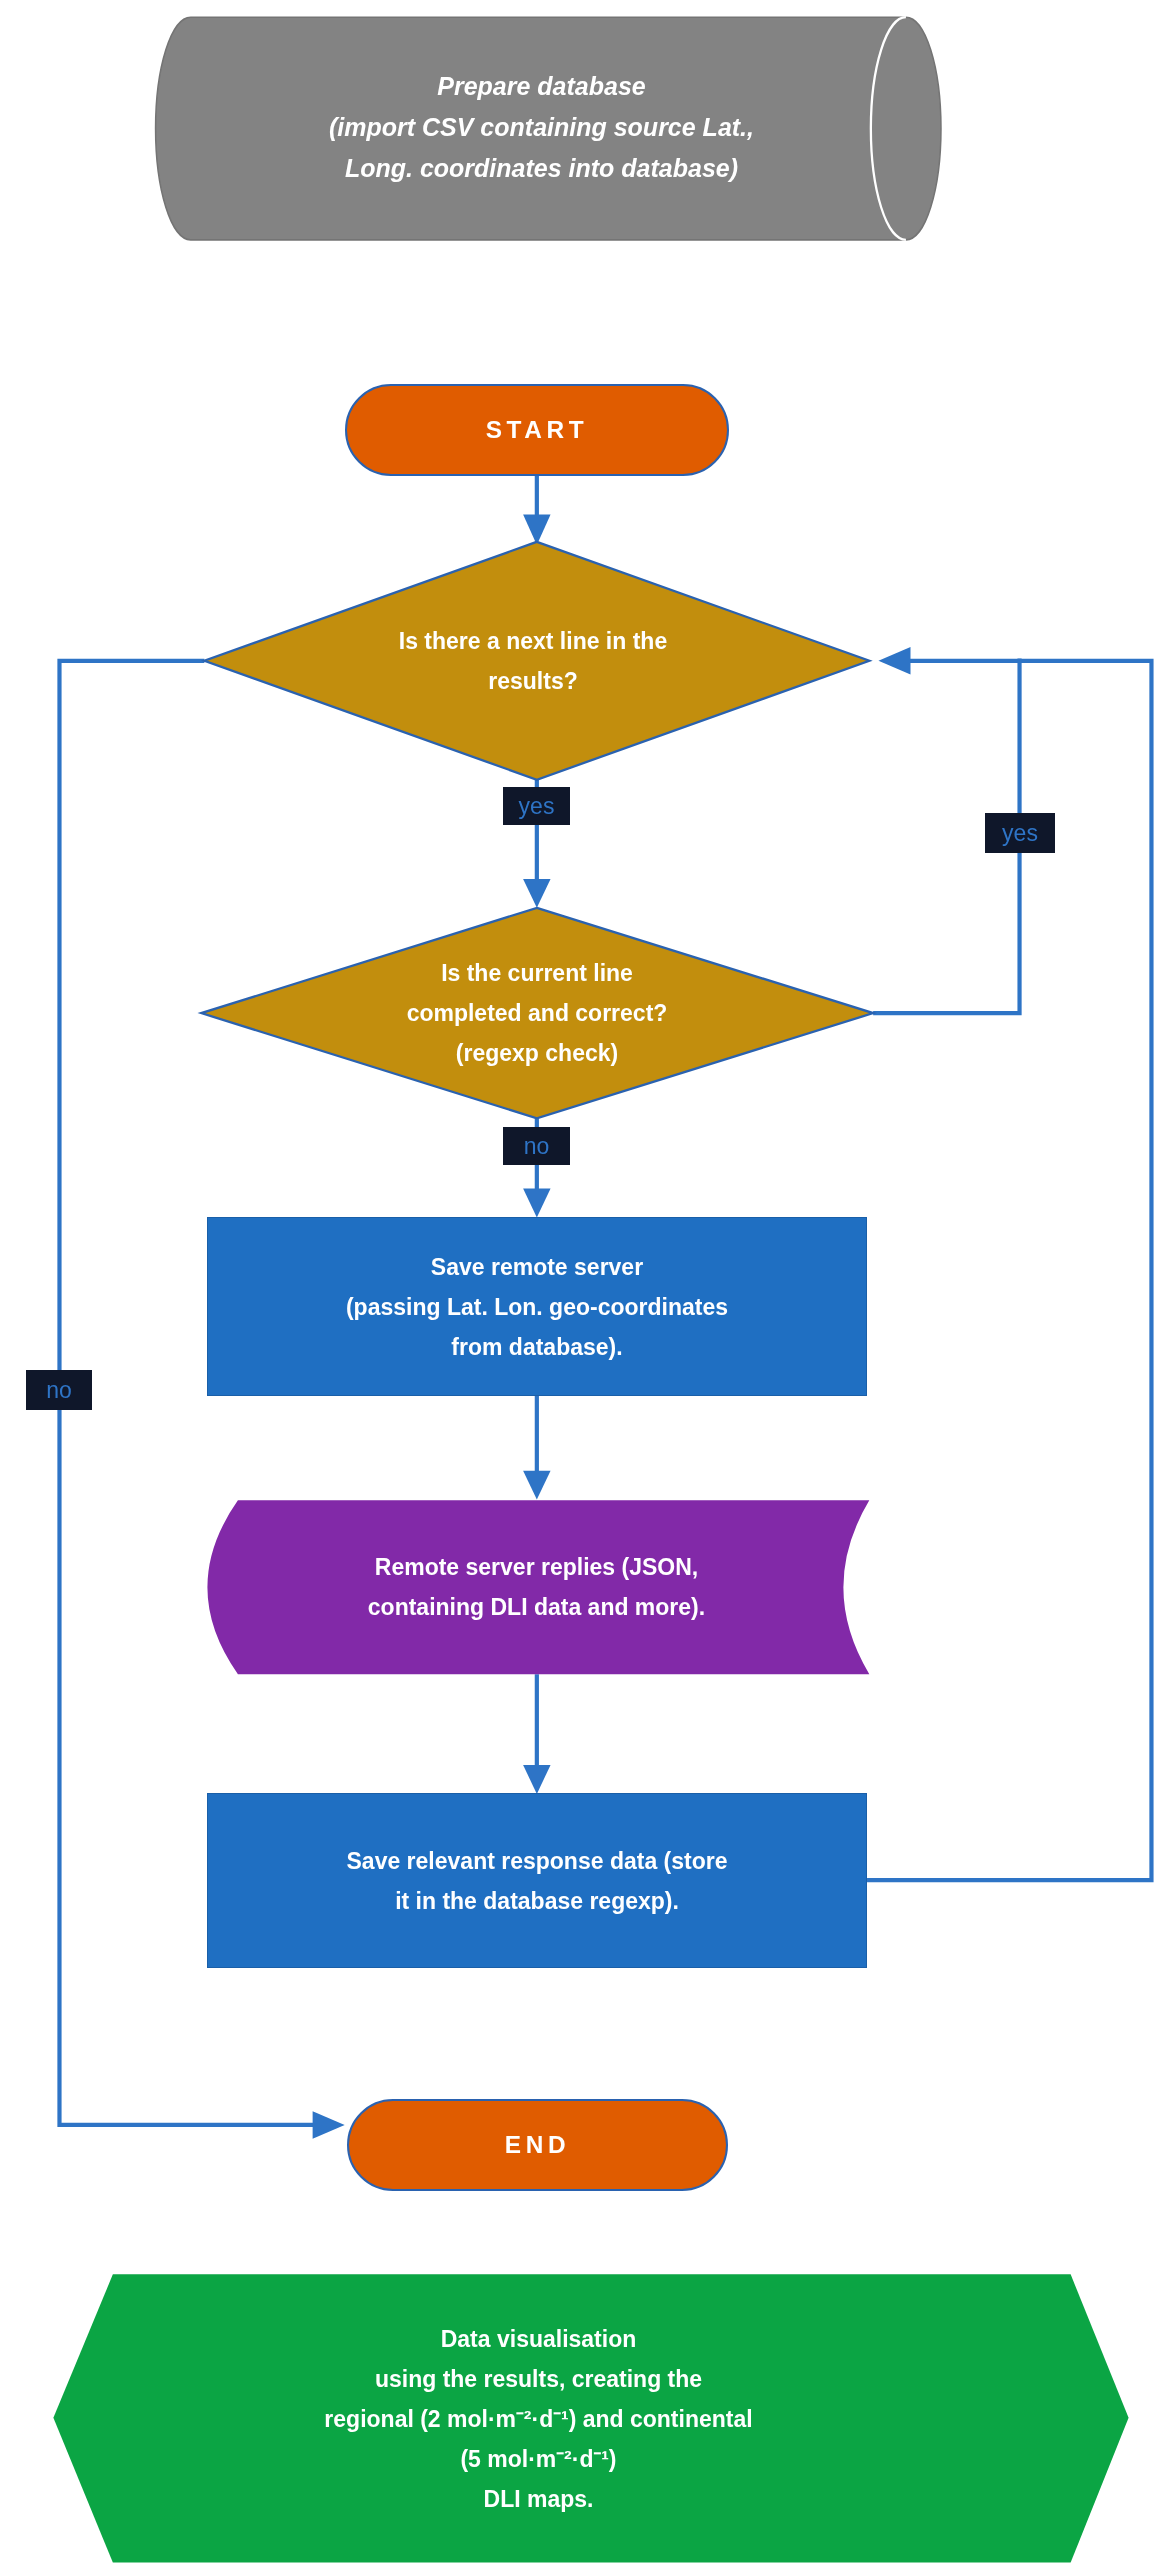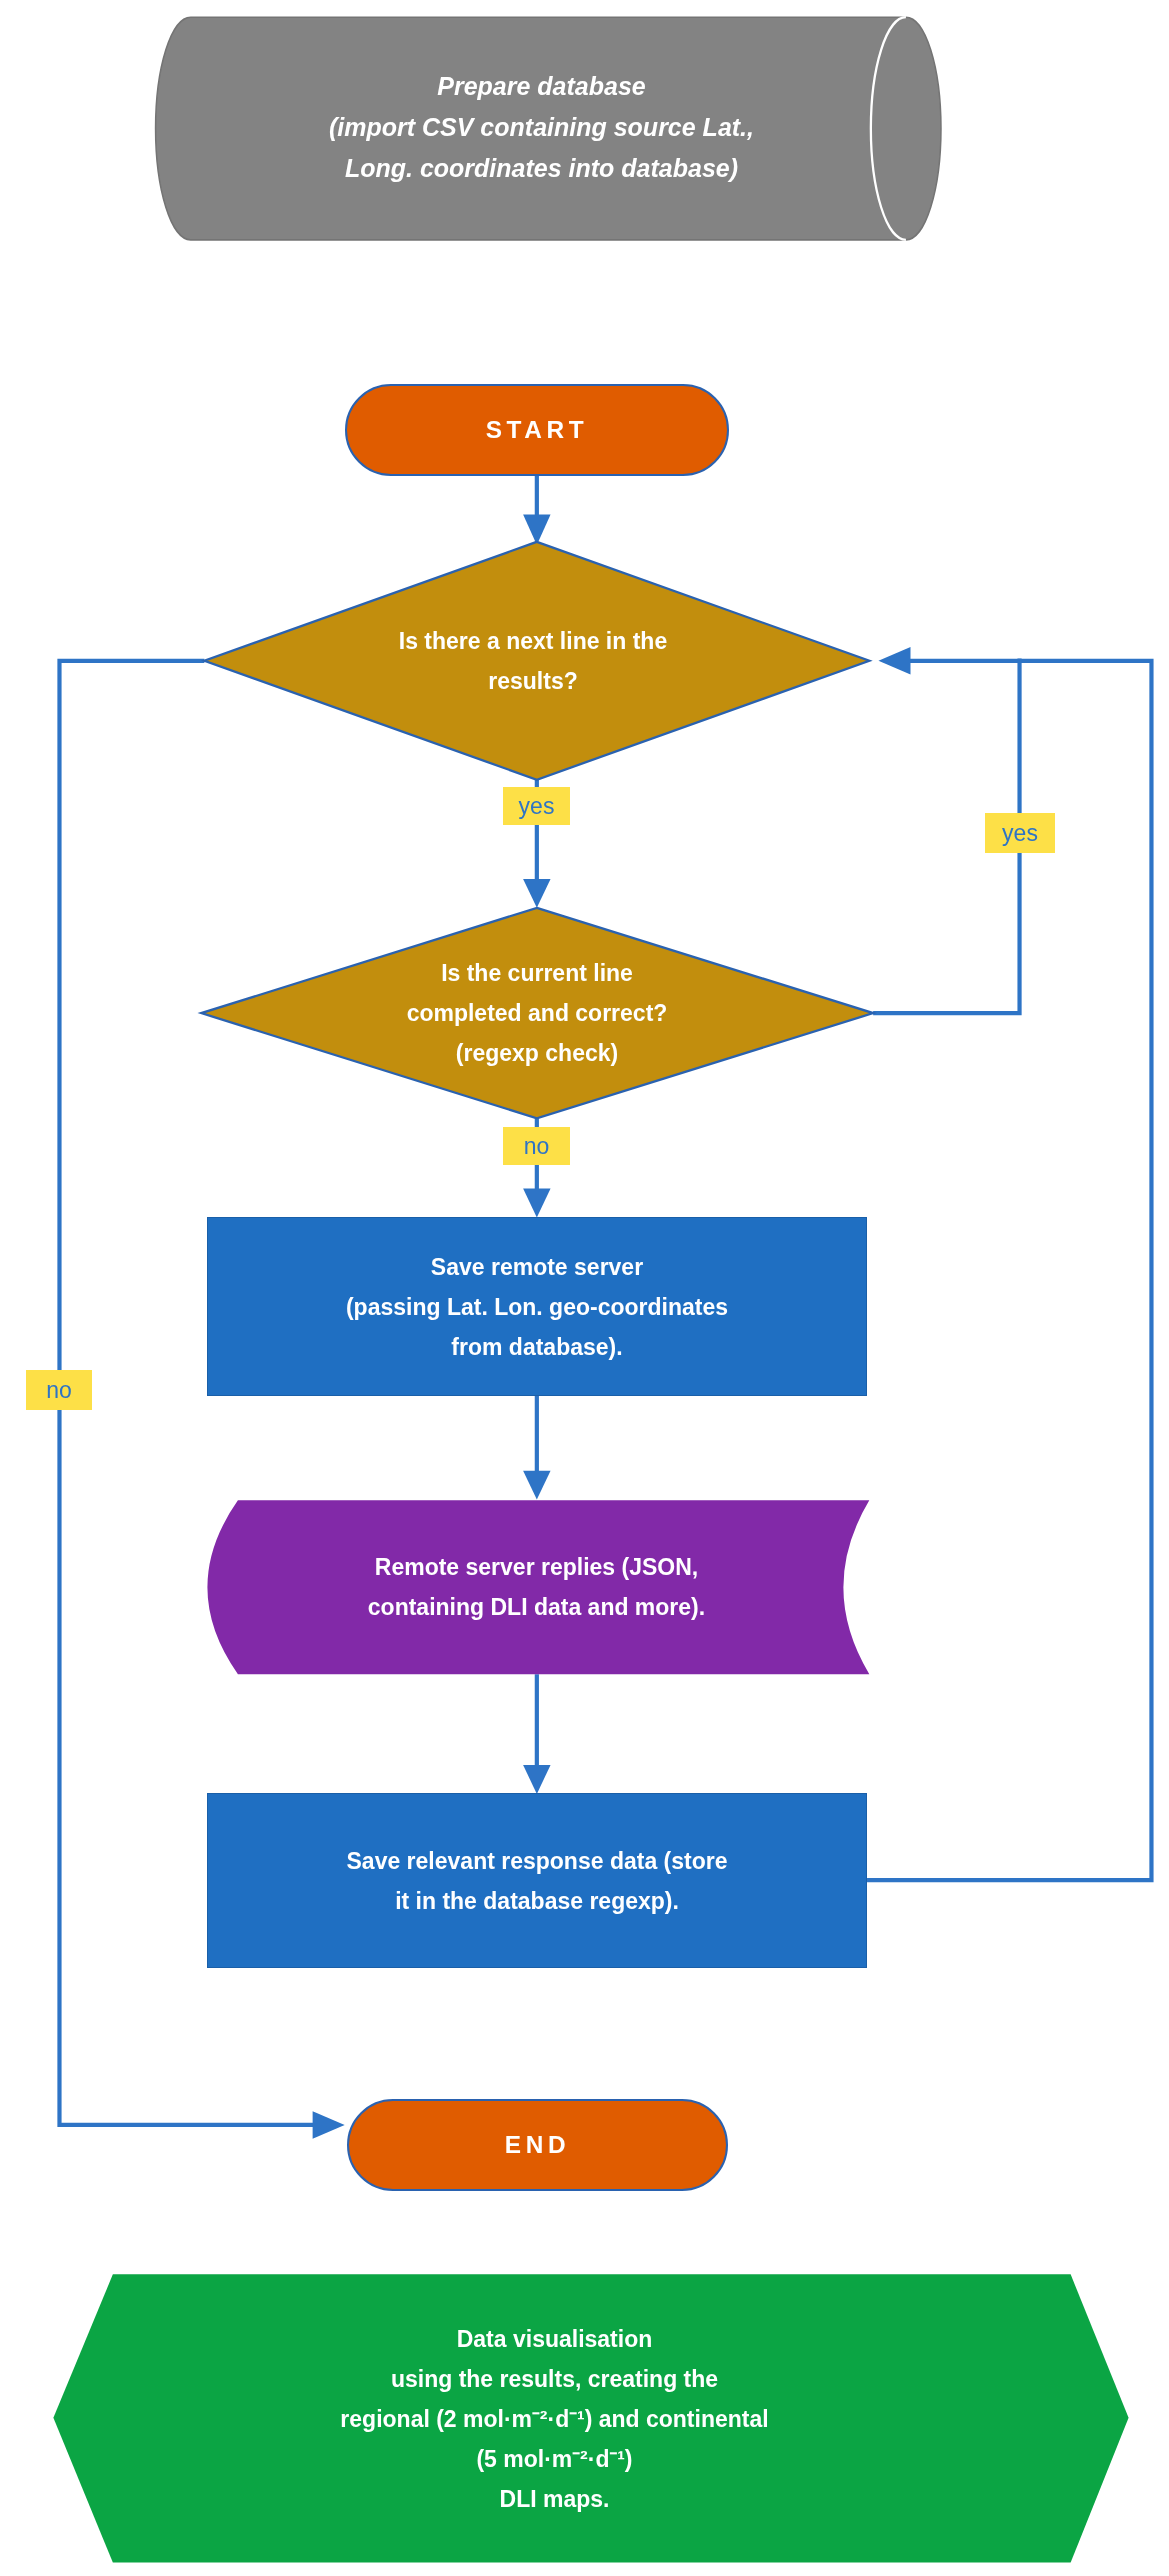--- a/index.html
+++ b/index.html
@@ -13,21 +13,21 @@
   #shapes{position:absolute;left:0;top:0;width:1169px;height:2576px;}
   .txt{position:absolute;display:flex;flex-direction:column;justify-content:center;
        align-items:center;text-align:center;color:#fff;font-weight:600;
        font-size:23px;line-height:40px;pointer-events:none;}
   .txt.gray-txt{font-size:25px;line-height:41px;font-style:italic;}
   .pill{position:absolute;background:var(--orange);border:2.3px solid var(--border);
         border-radius:762px;display:flex;align-items:center;justify-content:center;
         color:#fff;font-size:24.4px;font-weight:600;letter-spacing:4.6px;box-sizing:border-box;}
   .procrect{position:absolute;background:var(--blue);border:1.5px solid var(--blue-border);
         box-sizing:border-box;}
-  .edge-label{position:absolute;background:#fde047;color:var(--line);font-size:23px;
+  .edge-label{position:absolute;background:#0f172a;color:var(--line);font-size:23px;
         display:flex;align-items:center;justify-content:center;font-weight:400;}
 </style>
 </head>
 <body>
 
 <div id="canvas">
 
   <svg id="shapes" viewBox="0 0 1533 3377" xmlns="http://www.w3.org/2000/svg">
 
     <g stroke="var(--line)" stroke-width="5.5" fill="none" stroke-linejoin="miter">
@@ -98,21 +98,21 @@
   <div class="txt" style="left:214px;top:1500px;width:645px;height:174px;">
     <div>Remote server replies (JSON,</div>
     <div>containing DLI data and more).</div>
   </div>
 
   <div class="txt" style="left:207px;top:1793px;width:660px;height:175px;">
     <div>Save relevant response data (store</div>
     <div>it in the database regexp).</div>
   </div>
 
-  <div class="txt" style="left:97px;top:2281px;width:915px;height:275px;">
+  <div class="txt" style="left:81px;top:2281px;width:915px;height:275px;">
     <div>Data visualisation</div>
     <div>using the results, creating the</div>
     <div>regional (2 mol·m⁻²·d⁻¹) and continental</div>
     <div>(5 mol·m⁻²·d⁻¹)</div>
     <div>DLI maps.</div>
   </div>
 
   <div class="edge-label" style="left:503px;top:787px;width:67px;height:38px;">yes</div>
   <div class="edge-label" style="left:503px;top:1127px;width:67px;height:38px;">no</div>
   <div class="edge-label" style="left:985px;top:813px;width:70px;height:40px;">yes</div>

